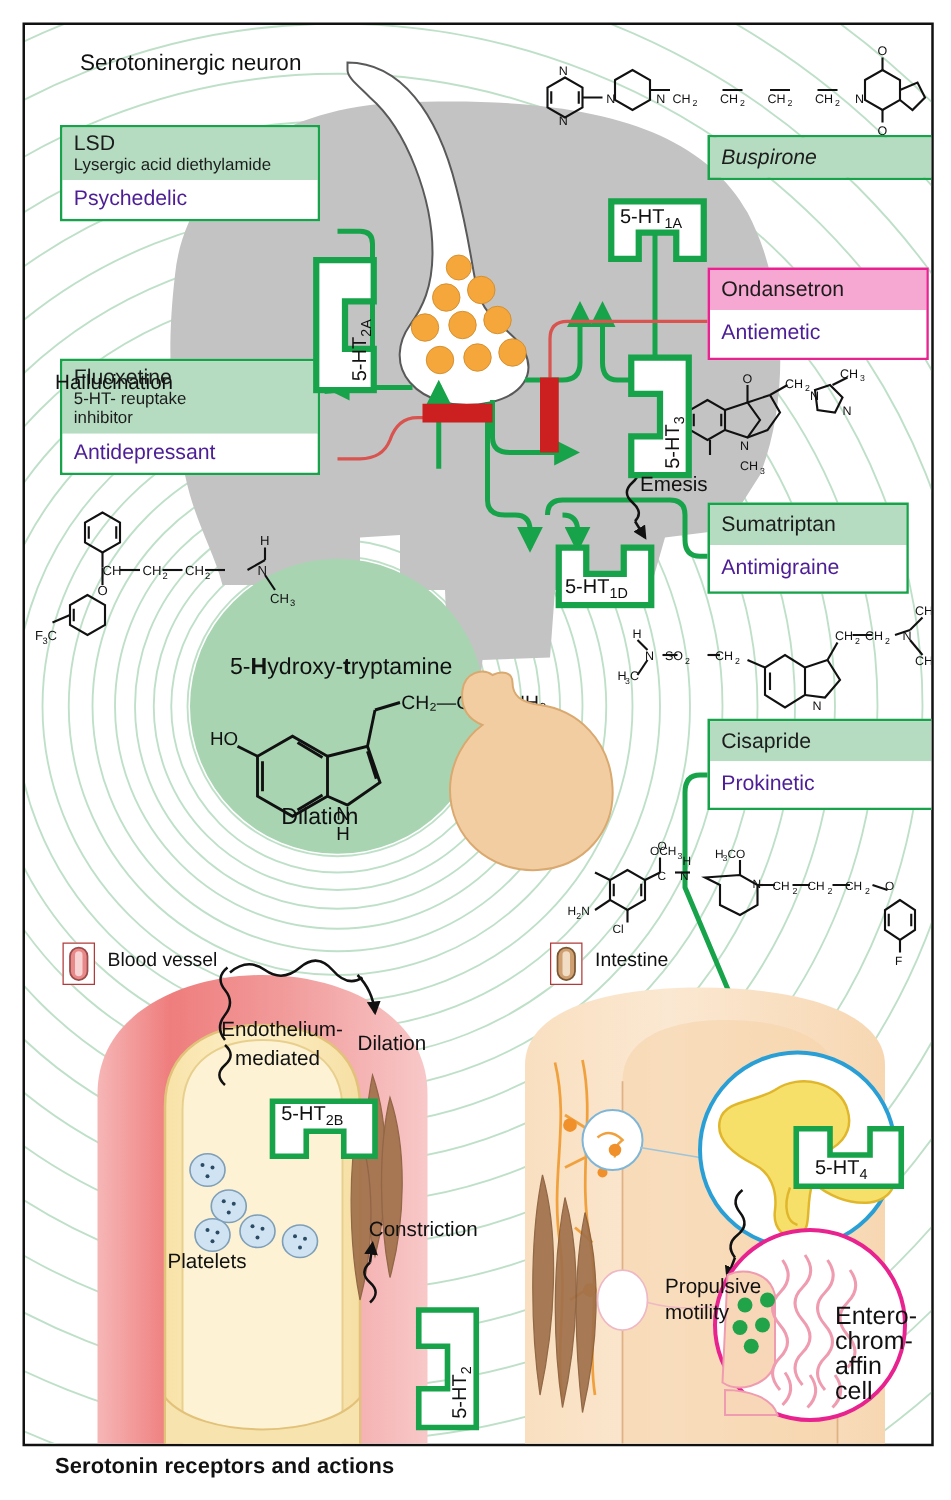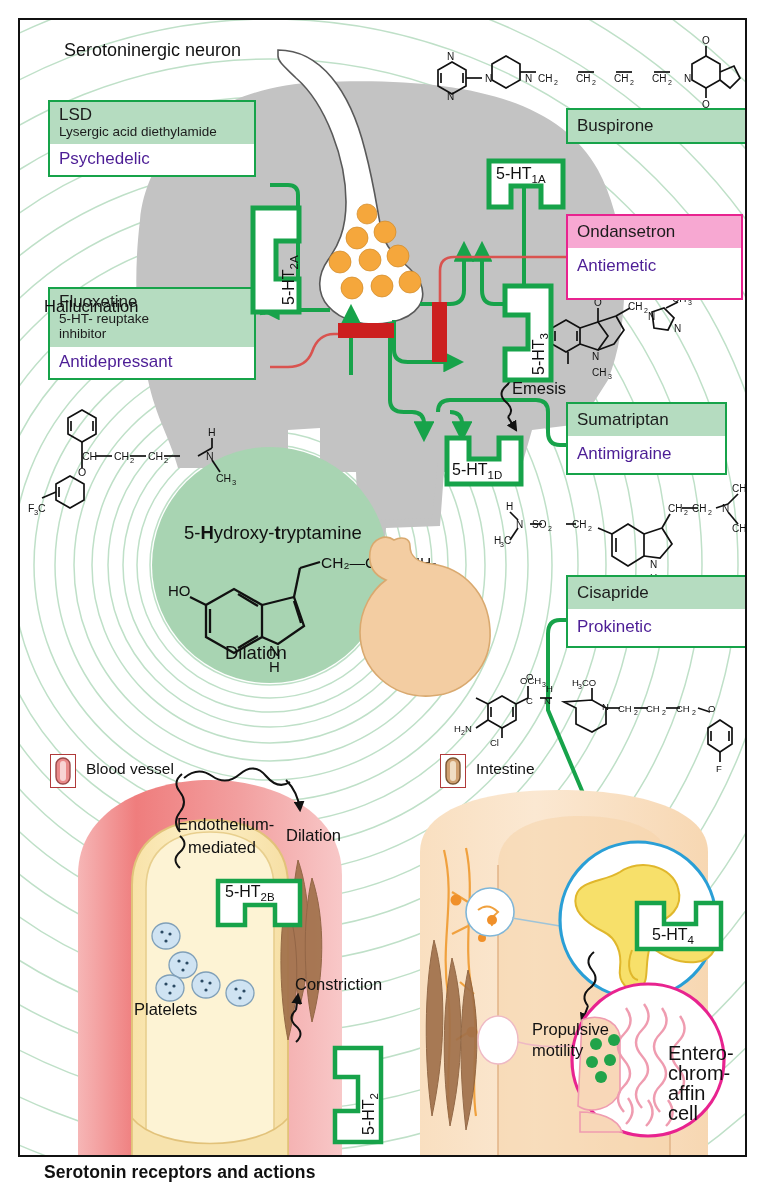--- a/index.html
+++ b/index.html
@@ -519,31 +519,31 @@
 
   <div class="drugbox" style="left:28px;top:267px;width:208px;">
     <div class="dhead">
       <div class="dname">Fluoxetine</div>
       <div class="dsub" style="white-space:pre-line;">5-HT- reuptake
 inhibitor</div>
     </div>
     <div class="duse">Antidepressant</div>
   </div>
 
-  <div class="drugbox" style="left:546px;top:88px;width:185px;">
+  <div class="drugbox" style="left:546px;top:88px;width:185px;font-style:italic;">
     <div class="dhead" style="padding-top:7px;padding-bottom:7px;">
       <div class="dname">Buspirone</div>
     </div>
   </div>
 
   <div class="drugbox pink" style="left:546px;top:194px;width:177px;">
     <div class="dhead" style="padding-top:7px;padding-bottom:7px;">
       <div class="dname">Ondansetron</div>
     </div>
-    <div class="duse" style="padding-top:8px;padding-bottom:22px;">Antiemetic</div>
+    <div class="duse" style="padding-top:8px;padding-bottom:10px;">Antiemetic</div>
   </div>
 
   <div class="drugbox" style="left:546px;top:382px;width:161px;">
     <div class="dhead" style="padding-top:7px;padding-bottom:7px;">
       <div class="dname">Sumatriptan</div>
     </div>
     <div class="duse" style="padding-top:8px;padding-bottom:9px;">Antimigraine</div>
   </div>
 
   <div class="drugbox" style="left:546px;top:555px;width:198px;">

